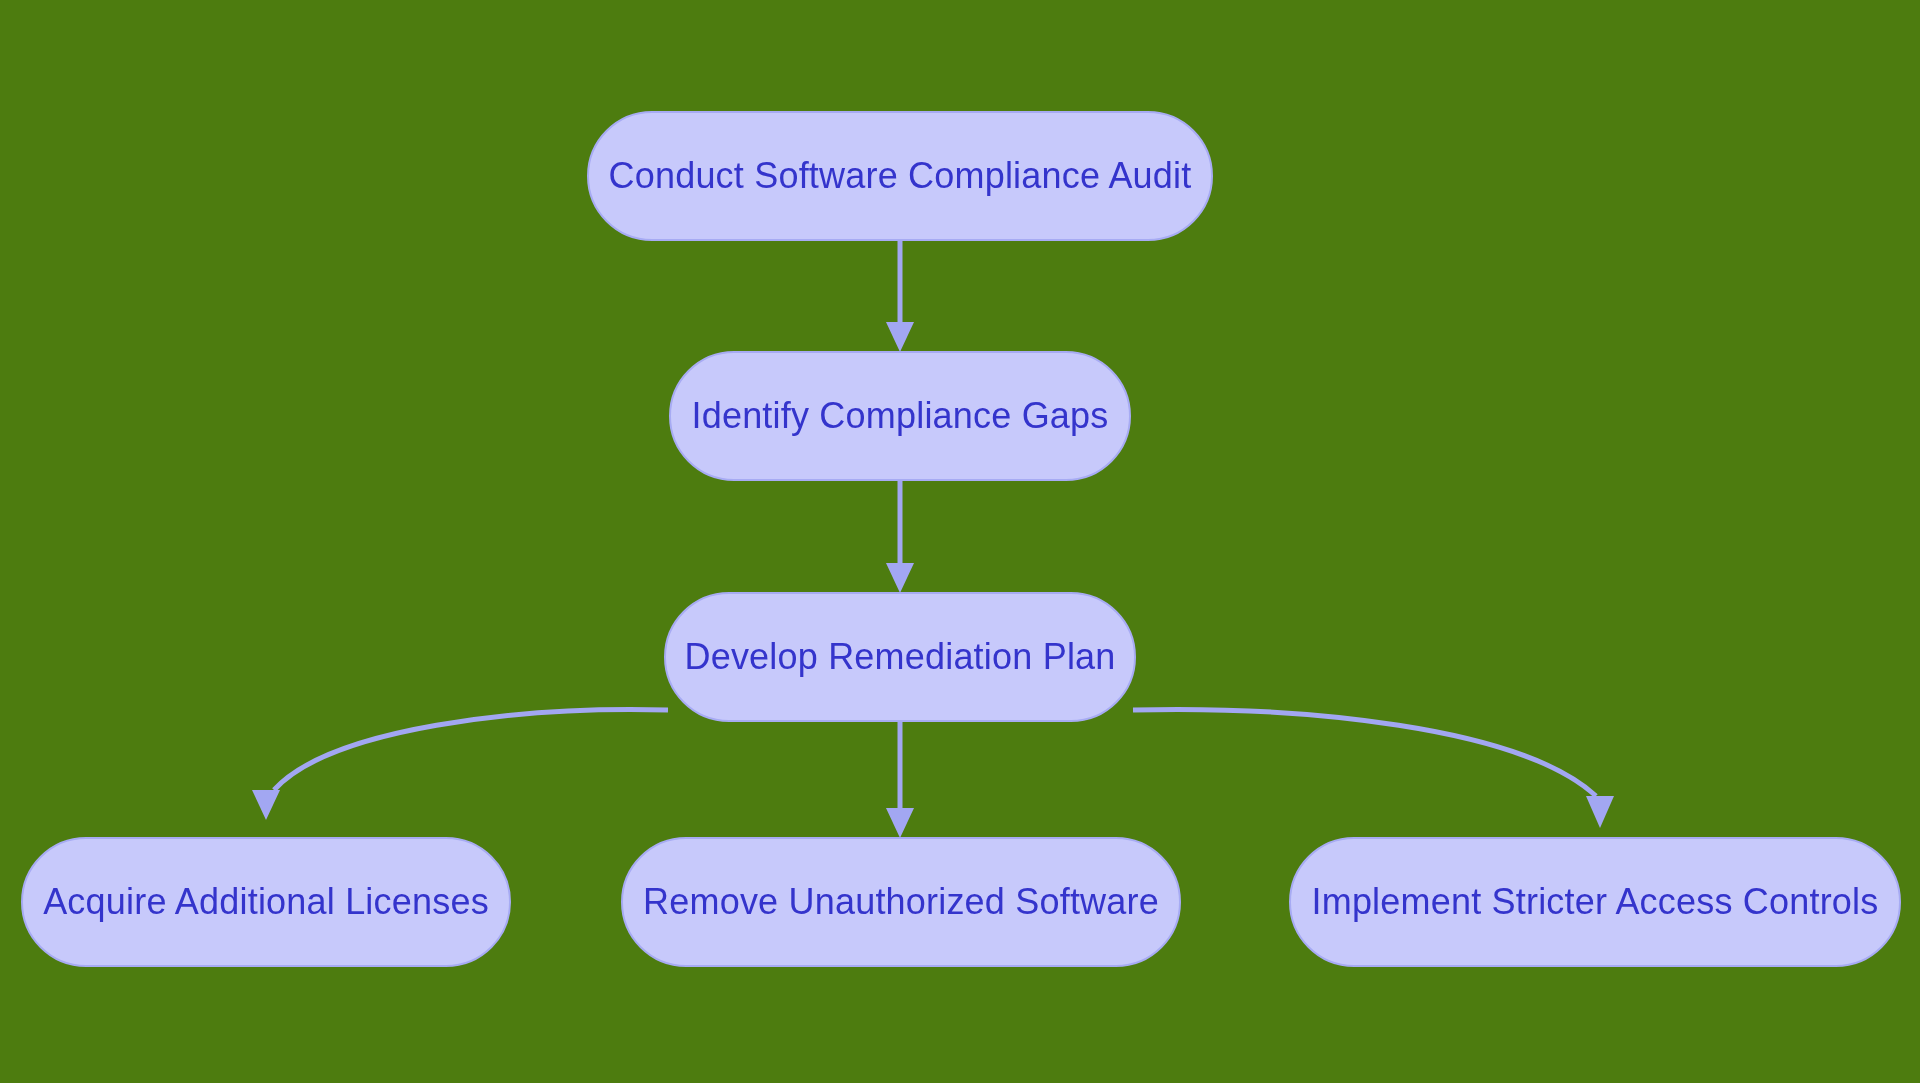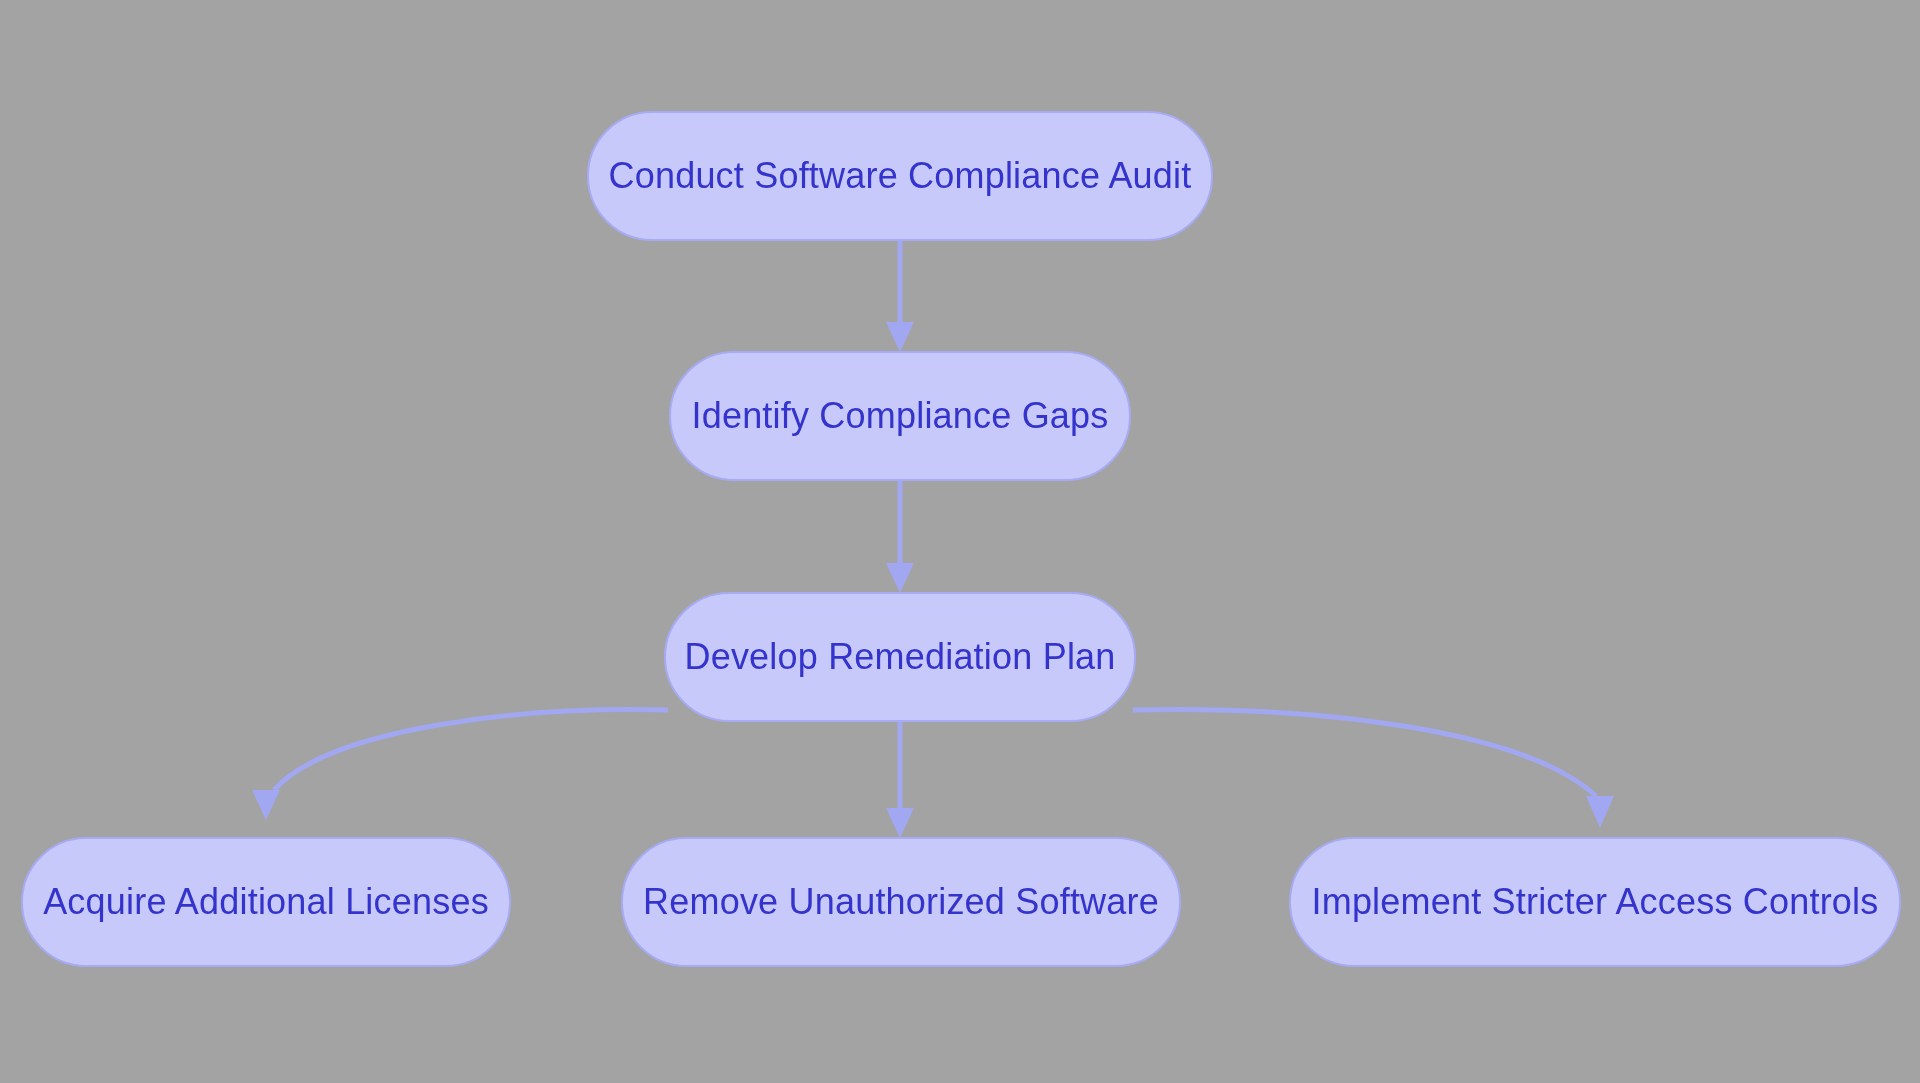--- a/index.html
+++ b/index.html
@@ -11,21 +11,21 @@
   body {
     width: 1920px;
     height: 1083px;
     overflow: hidden;
     font-family: "Liberation Sans", sans-serif;
   }
   #flowchart-canvas {
     position: relative;
     width: 1920px;
     height: 1083px;
-    background: #a3a3a3;
+    background: #4d7c0f;
   }
   svg.diagram {
     position: absolute;
     top: 0;
     left: 0;
     width: 1920px;
     height: 1083px;
     display: block;
   }
   .node-shape {

